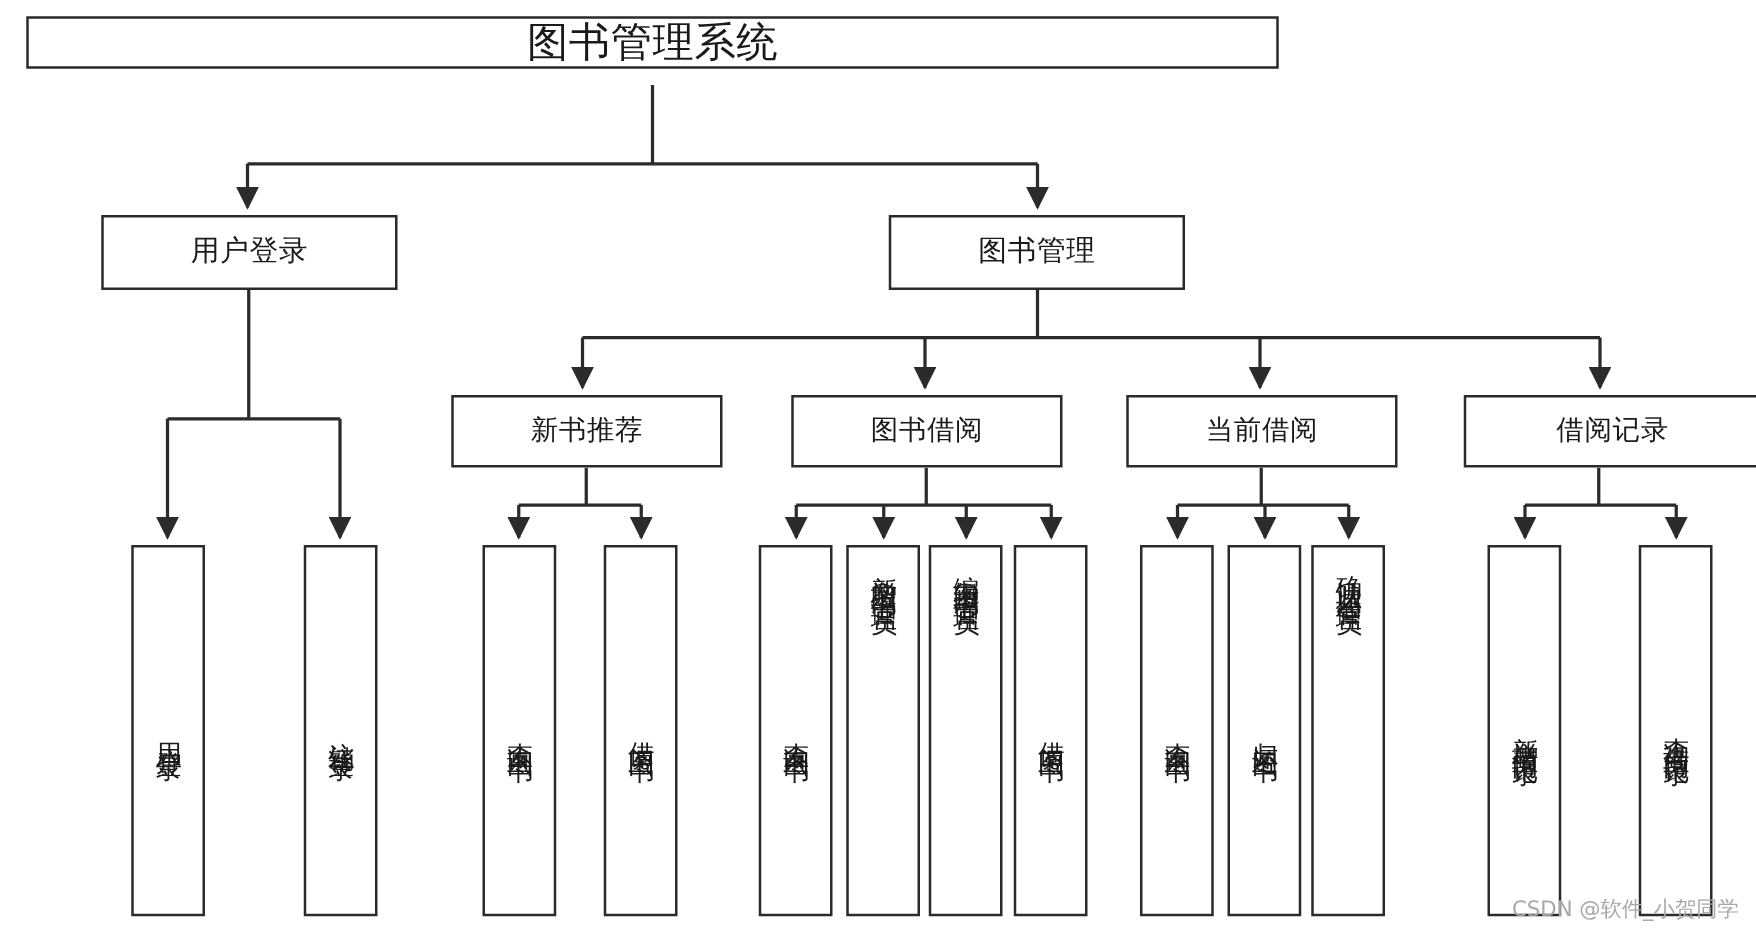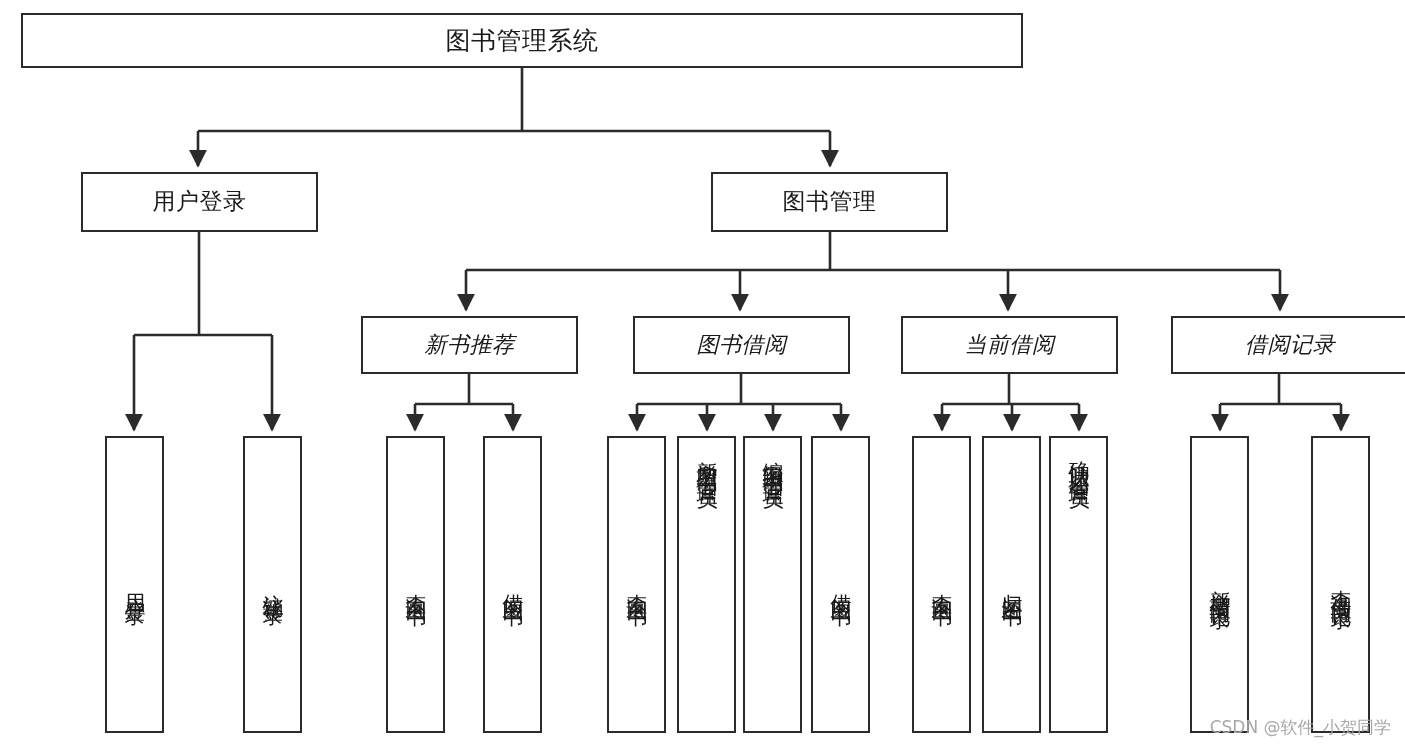--- a/index.html
+++ b/index.html
@@ -39,36 +39,35 @@
   .node .label {
     display: block;
     line-height: 1.18;
     letter-spacing: 0.5px;
   }
   
   .node.root {
     left: 21px;
     top: 13px;
     width: 1002px;
-    height: 55px;
-    font-size: 25px;
+    height: 42px;
+    font-size: 33px;
   }
   
   .node.lvl2 {
     height: 60px;
     font-size: 23px;
   }
   .node.user-login  { left: 81px;  top: 172px; width: 237px; }
   .node.book-manage { left: 711px; top: 172px; width: 237px; align-items: center; }
   
   .node.lvl3 {
     top: 316px;
     height: 58px;
     font-size: 22px;
-    font-style: italic;
   }
   .node.new-book     { left: 361px;  width: 217px; }
   .node.borrow-book  { left: 633px;  width: 217px; }
   .node.current-borrow { left: 901px; width: 217px; }
   .node.borrow-record  { left: 1171px; width: 238px; }
   
   .node.leaf {
     top: 436px;
     height: 297px;
     width: 59px;

